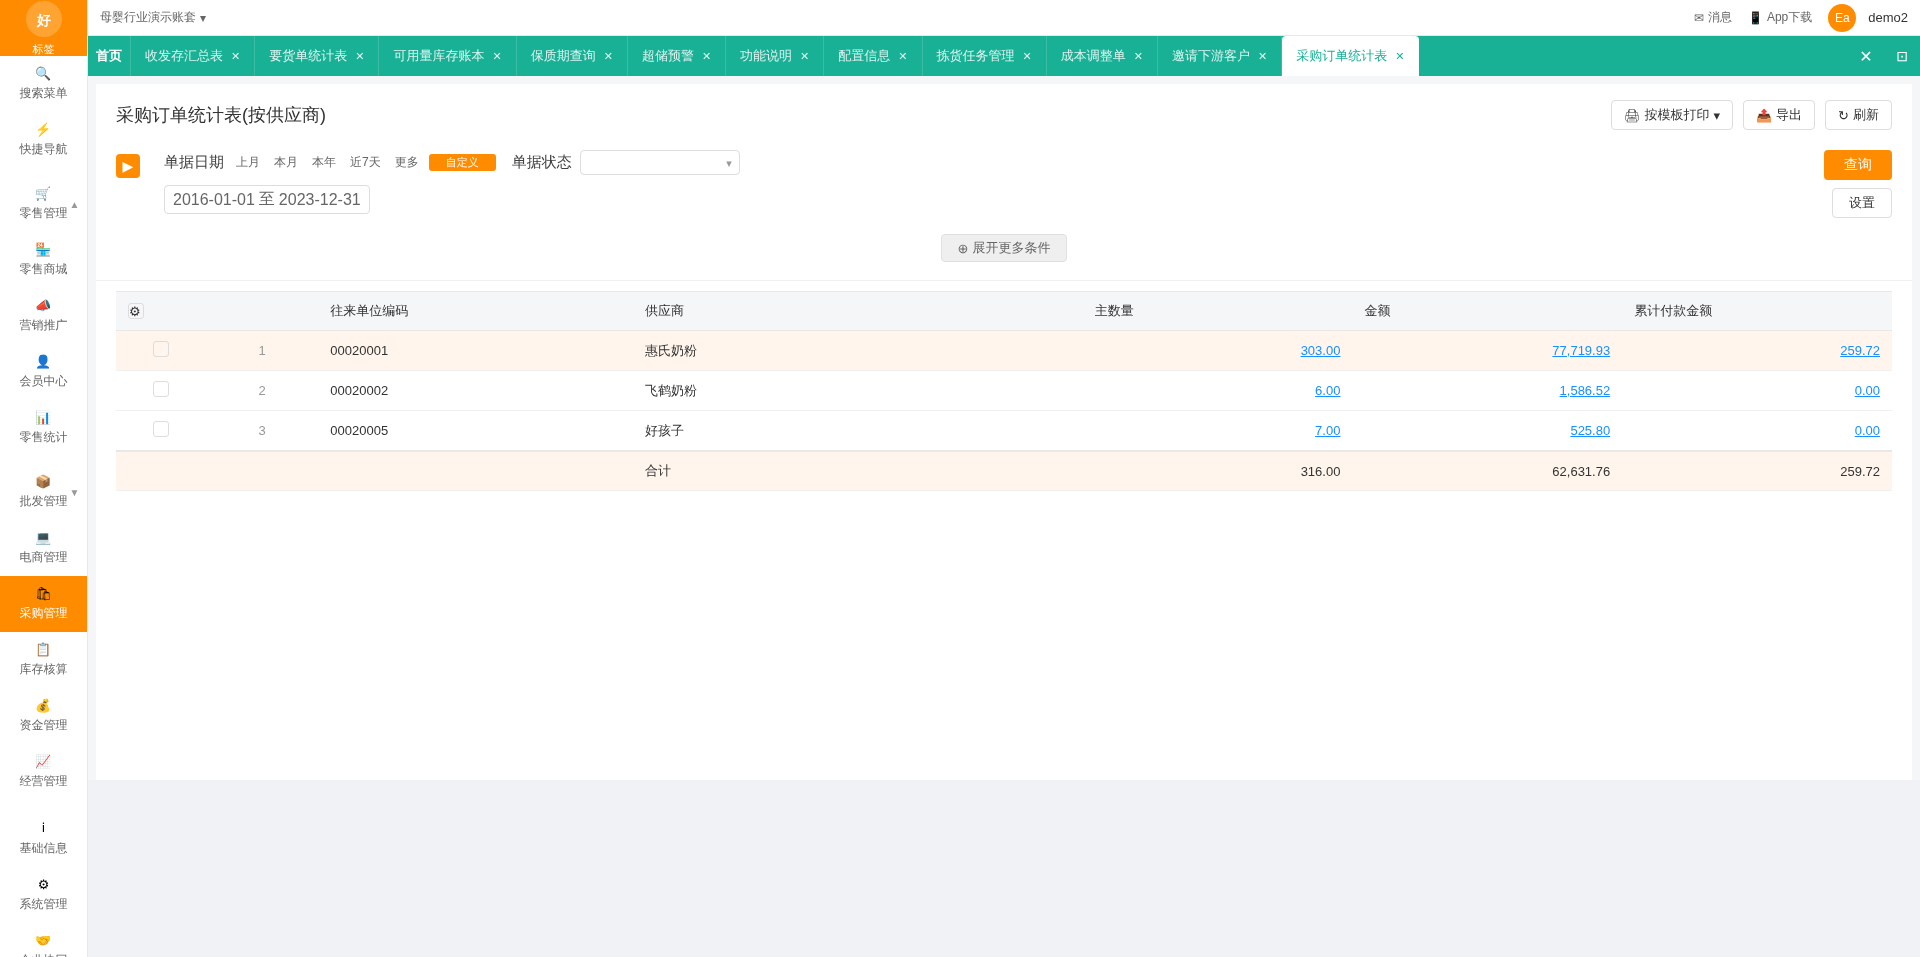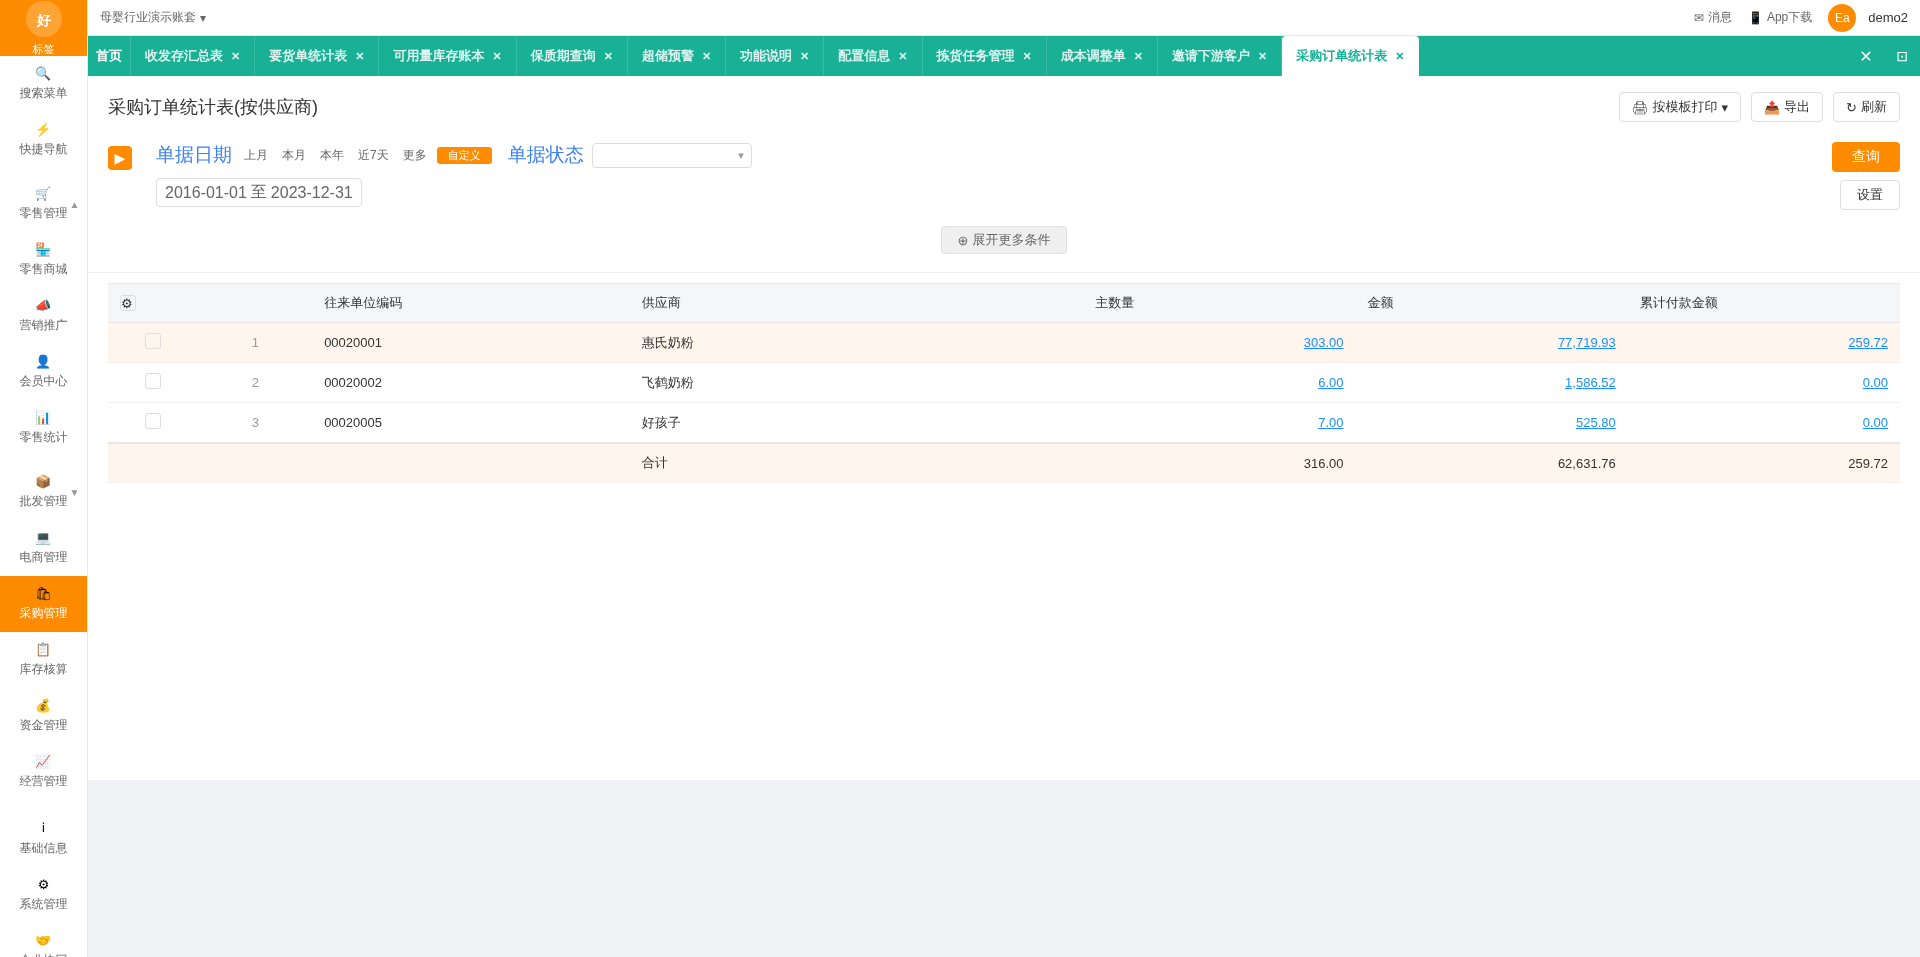--- a/index.html
+++ b/index.html
@@ -27,49 +27,49 @@
     .topbar-dropdown { font-size: 12px; color: #666; cursor: pointer; display: flex; align-items: center; gap: 4px; }
     .topbar-right { display: flex; align-items: center; gap: 16px; }
     .topbar-msg { font-size: 12px; color: #666; cursor: pointer; display: flex; align-items: center; gap: 4px; }
     .topbar-app { font-size: 12px; color: #666; cursor: pointer; display: flex; align-items: center; gap: 4px; }
     .topbar-user { display: flex; align-items: center; gap: 12px; cursor: pointer; }
     .user-avatar { width: 28px; height: 28px; border-radius: 50%; background: #ff8c00; display: flex; align-items: center; justify-content: center; color: #fff; font-size: 12px; }
     .user-name { font-size: 13px; color: #333; }
 
     
     .navtabs { height: 40px; background: #18b195; display: flex; align-items: center; padding: 0 0; overflow: hidden; flex-shrink: 0; }
-    .navtab { height: 40px; padding: 0 14px; display: flex; align-items: center; gap: 6px; font-size: 13px; color: rgba(255,255,255,0.85); cursor: pointer; white-space: nowrap; border-right: 1px solid rgba(255,255,255,0.15); font-weight: bold; }
+    .navtab { height: 40px; padding: 0 14px; display: flex; align-items: center; gap: 6px; font-size: 13px; color: rgba(255,255,255,0.85); cursor: pointer; white-space: nowrap; border-right: 1px solid rgba(255,255,255,0.15); }
     .navtab.active { background: #fff; color: #18b195; border-radius: 4px 4px 0 0; }
     .navtab .close-icon { font-size: 11px; color: inherit; margin-left: 2px; }
     .navtab-home { padding: 0 8px; font-weight: bold; color: #fff; }
     .navtabs-end { margin-left: auto; display: flex; align-items: center; }
     .navtabs-close-btn { width: 36px; height: 40px; display: flex; align-items: center; justify-content: center; color: #fff; cursor: pointer; font-size: 16px; }
     .navtabs-expand-btn { width: 36px; height: 40px; display: flex; align-items: center; justify-content: center; color: #fff; cursor: pointer; font-size: 14px; }
 
     
     .page-content { flex: 1; background: #f5f6f8; overflow: auto; padding: 0; }
-    .page-inner { background: #fff; margin: 0; padding: 0 0 20px 0; min-height: 100%; }
+    .page-inner { background: #fff; margin: 8px; padding: 0 0 20px 0; min-height: 100%; }
 
     
     .page-header { padding: 16px 20px 10px 20px; display: flex; align-items: center; justify-content: space-between; }
     .page-title { font-size: 18px; color: #333; font-weight: 500; }
     .page-header-actions { display: flex; align-items: center; gap: 10px; }
     .btn-print { background: #fff; border: 1px solid #ddd; color: #333; padding: 5px 12px; border-radius: 4px; cursor: pointer; font-size: 13px; display: flex; align-items: center; gap: 4px; }
     .btn-export { background: #fff; border: 1px solid #ddd; color: #333; padding: 5px 12px; border-radius: 4px; cursor: pointer; font-size: 13px; display: flex; align-items: center; gap: 4px; }
     .btn-refresh { background: #fff; border: 1px solid #ddd; color: #333; padding: 5px 12px; border-radius: 4px; cursor: pointer; font-size: 13px; display: flex; align-items: center; gap: 4px; }
 
     
     .filter-area { padding: 10px 20px; border-bottom: 1px solid #f0f0f0; }
     .filter-row { display: flex; align-items: center; gap: 16px; flex-wrap: wrap; }
     .filter-item { display: flex; align-items: center; gap: 8px; }
-    .filter-label { font-size: 19px; color: #3b82f6; white-space: nowrap; }
+    .filter-label { font-size: 15px; color: #404040; white-space: nowrap; }
     .filter-date-shortcuts { display: flex; align-items: center; gap: 6px; }
     .date-shortcut { font-size: 12px; color: #666; cursor: pointer; padding: 2px 4px; }
     .date-range { font-size: 16px; color: #666; border: 1px solid #ddd; border-radius: 4px; padding: 3px 8px; display: flex; align-items: center; gap: 4px; }
-    .tag-custom { background: #ff8c00; color: #fff; font-size: 11px; padding: 1px 11px; border-radius: 3px; }
+    .tag-custom { background: #ff8c00; color: #fff; font-size: 11px; padding: 1px 17px; border-radius: 3px; }
     .filter-select { border: 1px solid #ddd; border-radius: 4px; padding: 4px 24px 4px 8px; font-size: 13px; color: #333; background: #fff; appearance: none; min-width: 160px; cursor: pointer; position: relative; }
     .filter-select-wrapper { position: relative; display: inline-block; }
     .filter-select-wrapper::after { content: "▾"; position: absolute; right: 8px; top: 50%; transform: translateY(-50%); color: #999; font-size: 11px; pointer-events: none; }
     .filter-more-btn { display: flex; align-items: center; gap: 4px; color: #666; font-size: 13px; cursor: pointer; margin: 8px auto 0 auto; border: 1px solid #e0e0e0; border-radius: 4px; padding: 4px 16px; width: fit-content; }
     .btn-query { background: #ff8c00; color: #fff; border: none; padding: 6px 20px; border-radius: 4px; cursor: pointer; font-size: 14px; font-weight: 500; }
     .btn-settings { background: #fff; color: #333; border: 1px solid #ddd; padding: 5px 16px; border-radius: 4px; cursor: pointer; font-size: 13px; margin-top: 4px; }
     .filter-actions-col { display: flex; flex-direction: column; align-items: flex-end; gap: 4px; }
     .input-with-more { display: flex; align-items: center; border: 1px solid #ddd; border-radius: 4px; padding: 4px 8px; min-width: 280px; background: #fff; }
     .input-with-more input { border: none; outline: none; font-size: 13px; flex: 1; }
     .input-more-icon { color: #999; cursor: pointer; font-size: 12px; padding: 0 2px; }

